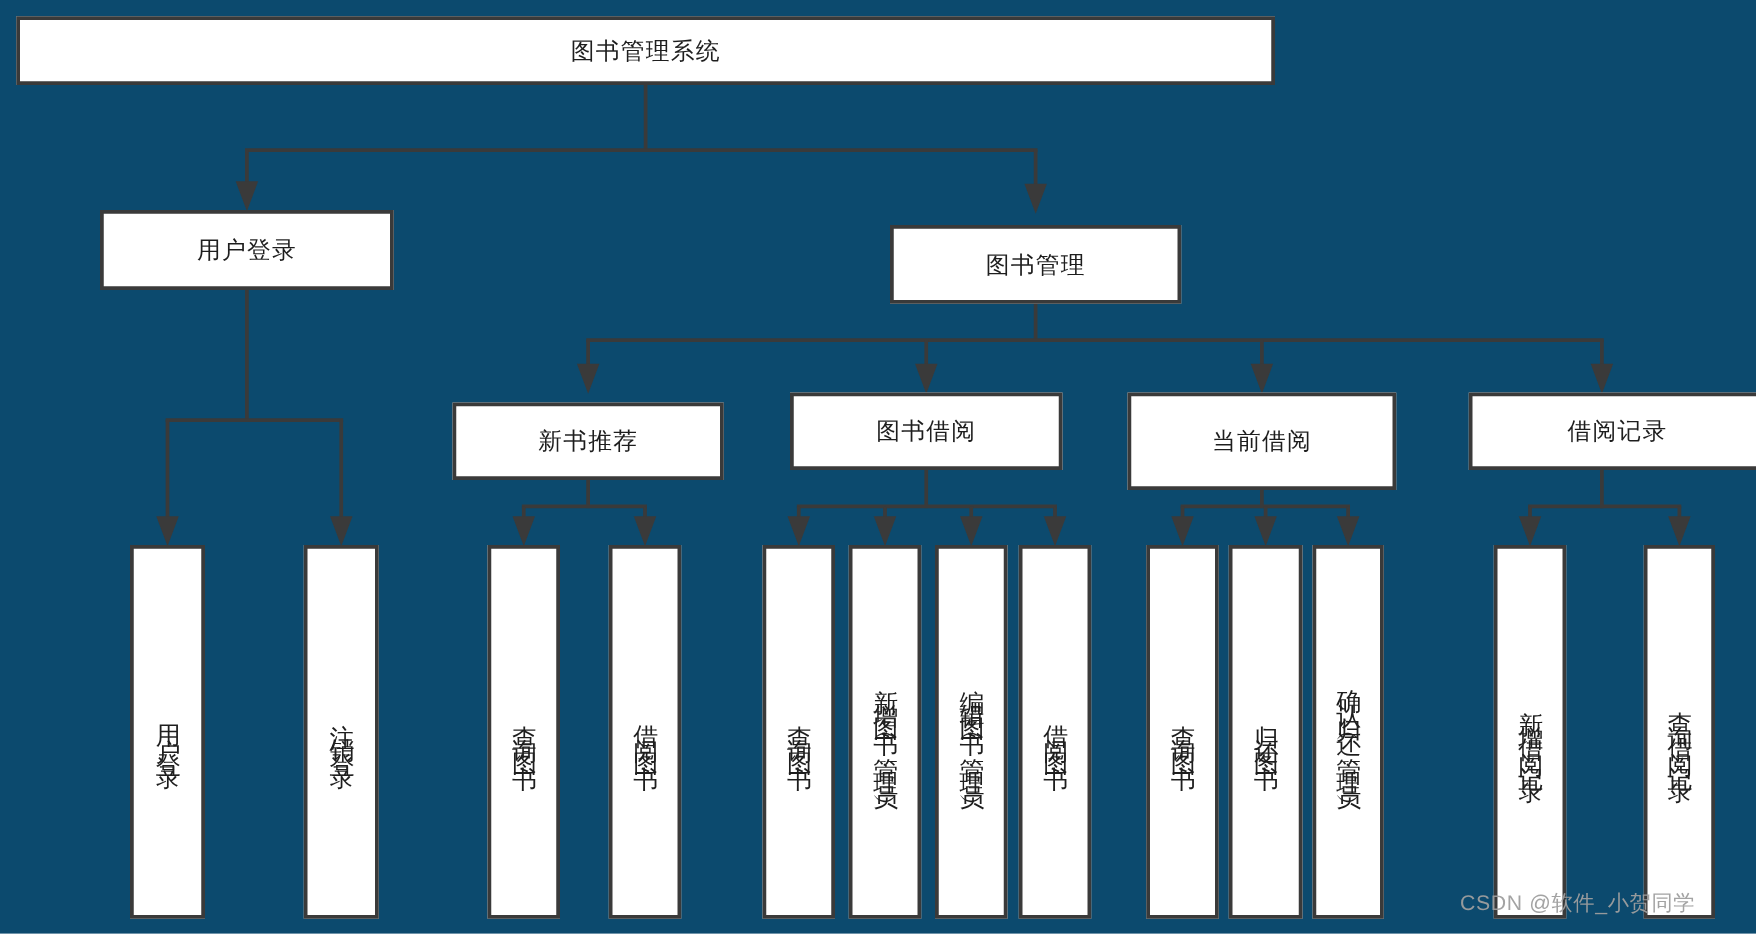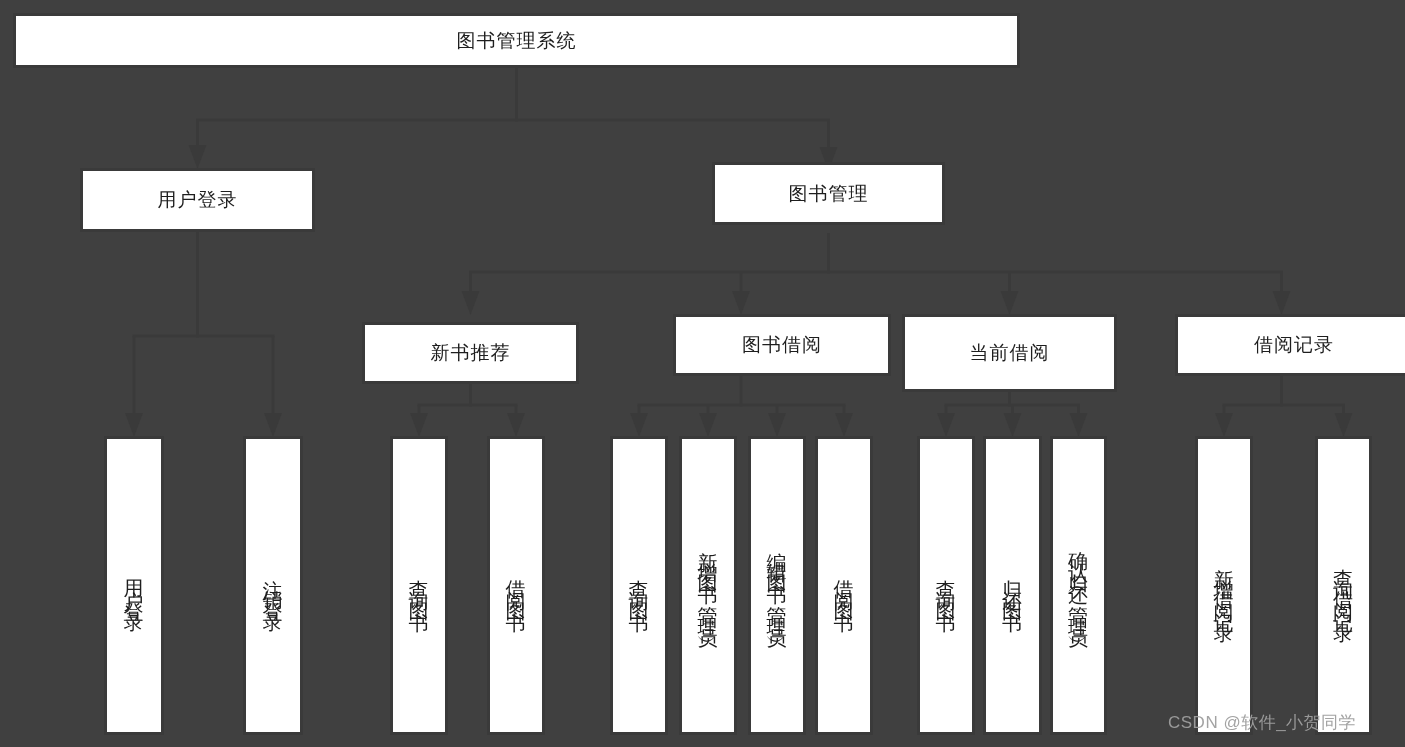--- a/index.html
+++ b/index.html
@@ -1,20 +1,20 @@
 <!DOCTYPE html>
 <html lang="zh"><head>
 <meta charset="utf-8">
 <style>
   html, body { margin: 0; padding: 0; background: #ffffff; }
   #stage {
     position: relative;
     width: 1405px;
     height: 747px;
-    background: #404040;
+    background: #0c4a6e;
     font-family: "Liberation Sans", "DejaVu Sans", sans-serif;
     overflow: hidden;
   }
   #wires {
     position: absolute;
     left: 0; top: 0;
     width: 1405px; height: 747px;
     pointer-events: none;
   }
   .box {
@@ -127,24 +127,24 @@
       <path class="wire" d="M1224,405 V414"></path>
       <polygon class="head" points="1215,413 1233,413 1224,437"></polygon>
       <path class="wire" d="M1343.5,405 V414"></path>
       <polygon class="head" points="1334.5,413 1352.5,413 1343.5,437"></polygon>
     </g>
   </svg>
 
   <div class="box" style="left:13px; top:13px; width:1007px; height:55px;">图书管理系统</div>
 
   <div class="box" style="left:80px; top:168px; width:235px; height:64px;">用户登录</div>
-  <div class="box" style="left:712px; top:162px; width:233px; height:63px;">图书管理</div>
+  <div class="box" style="left:712px; top:180px; width:233px; height:63px;">图书管理</div>
 
   <div class="box" style="left:362px; top:322px; width:217px; height:62px;">新书推荐</div>
-  <div class="box" style="left:632px; top:314px; width:218px; height:62px;margin-left:41px;">图书借阅</div>
+  <div class="box" style="left:632px; top:314px; width:218px; height:62px;">图书借阅</div>
   <div class="box" style="left:902px; top:314px; width:215px; height:78px;">当前借阅</div>
   <div class="box" style="left:1175px; top:314px; width:238px; height:62px;">借阅记录</div>
 
   <div class="box vbox" style="left:104px; top:436px; width:60px; height:299px;">用户登录</div>
   <div class="box vbox" style="left:243px; top:436px; width:60px; height:299px;">注销登录</div>
 
   <div class="box vbox" style="left:390px; top:436px; width:58px; height:299px;">查询图书</div>
   <div class="box vbox" style="left:487px; top:436px; width:58px; height:299px;">借阅图书</div>
 
   <div class="box vbox" style="left:610px; top:436px; width:58px; height:299px;">查询图书</div>

